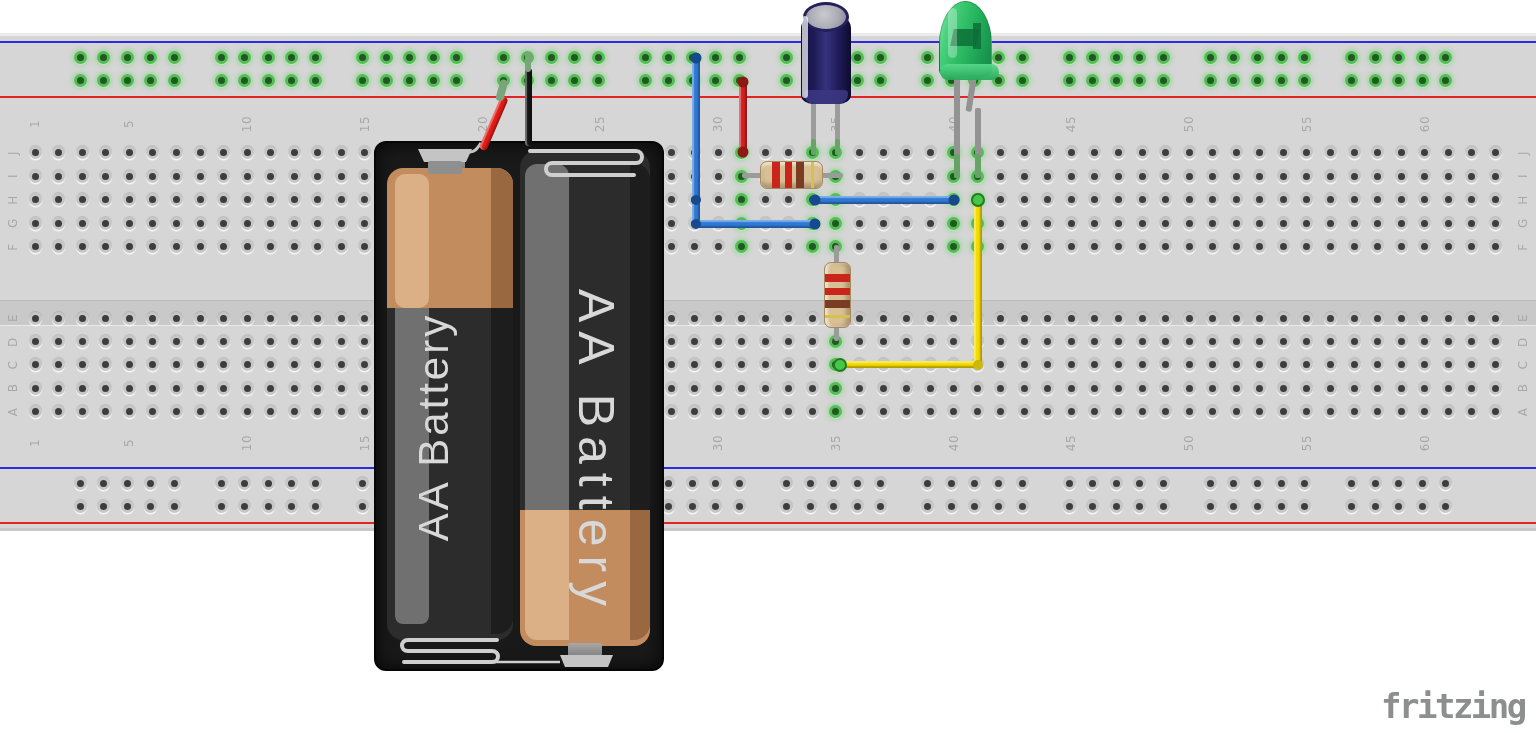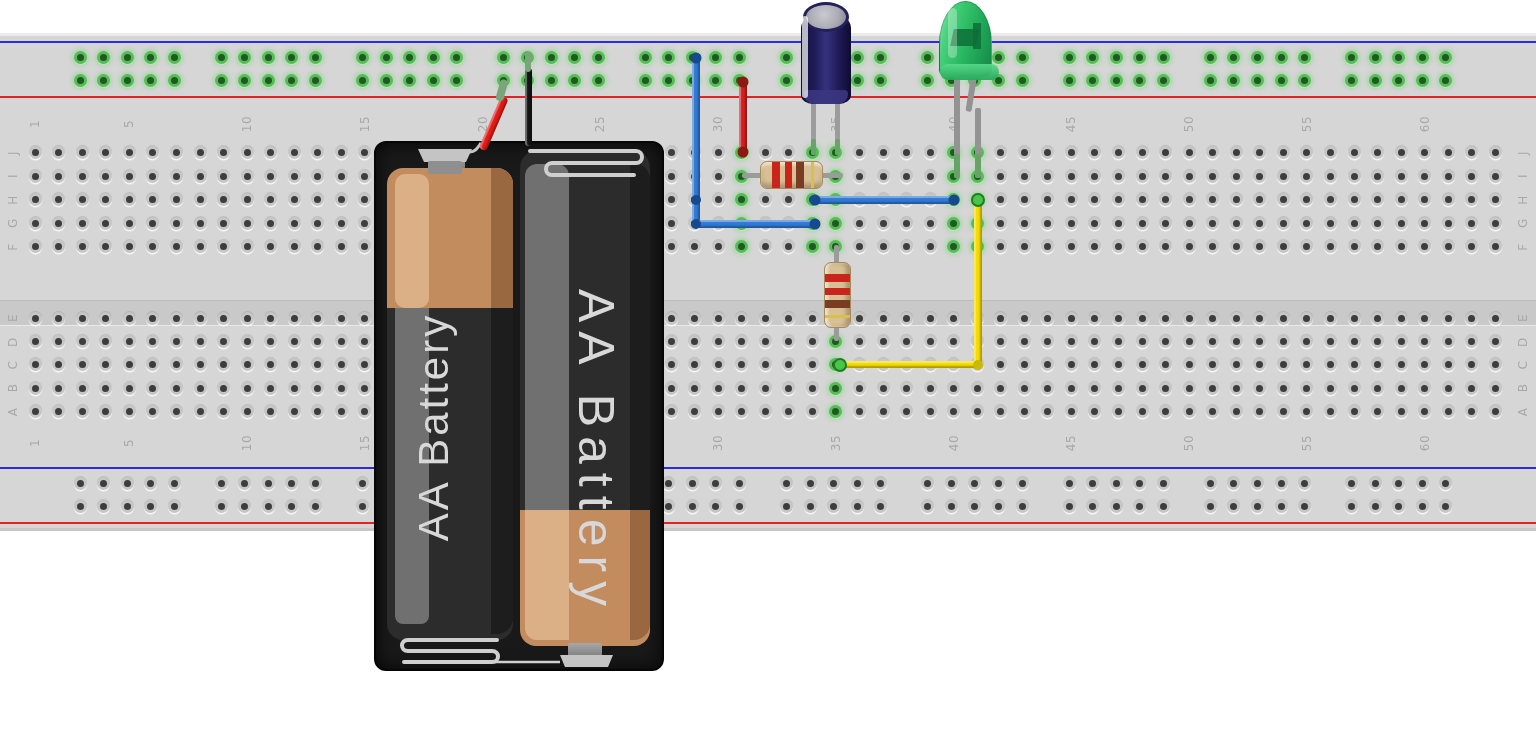--- a/index.html
+++ b/index.html
@@ -1074,13 +1074,14 @@
     <div class="legtip" style="left:18px;top:154px;"></div>
     <div class="legtip" style="left:38.8px;top:154px;"></div>
     <div class="dome">
       <div class="die"></div>
       <div class="post"></div>
       <div class="flange"></div>
       <div class="hl"></div>
     </div>
   </div>
 
+  <div id="logo">fritzing</div>
 </div>
 
 </body></html>

